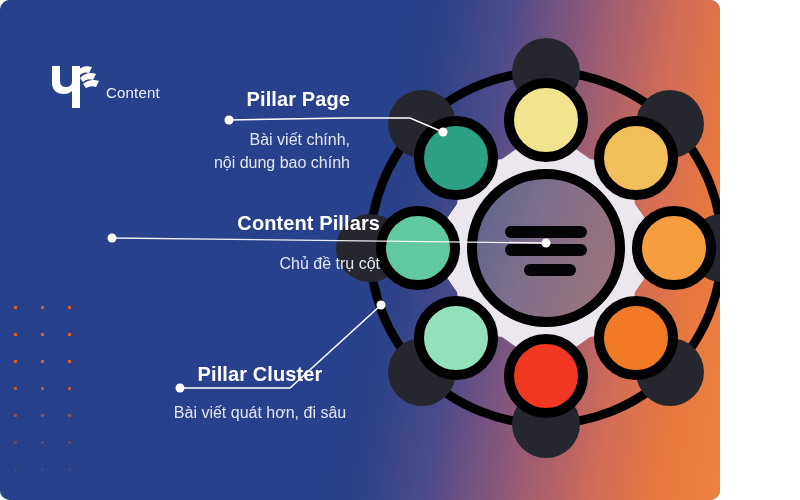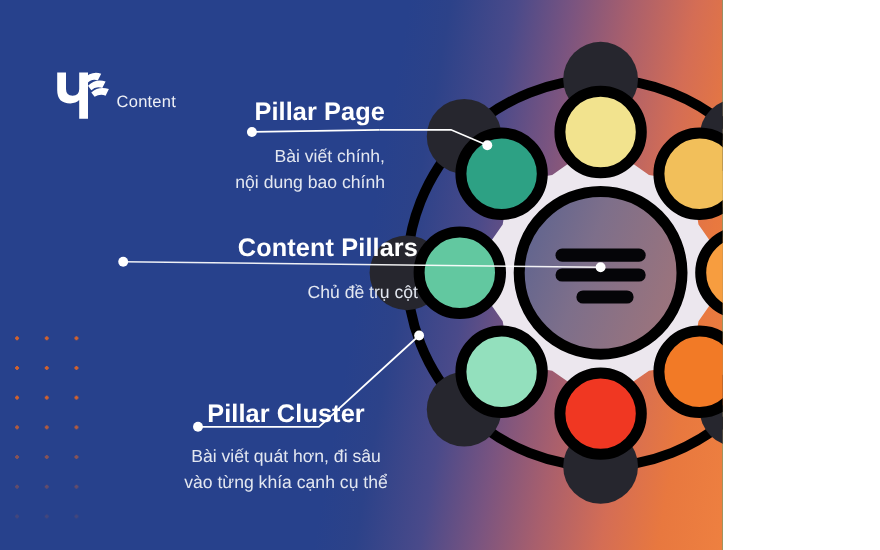--- a/index.html
+++ b/index.html
@@ -5,24 +5,25 @@
   html, body {
     margin: 0;
     padding: 0;
     background: #ffffff;
   }
   body {
     font-family: "Liberation Sans", sans-serif;
   }
   #stage {
     position: relative;
-    width: 657px;
+    width: 720px;
     height: 500px;
     overflow: hidden;
     background: #15803d;
+    border-radius: 10px;
   }
   
   .bg-gradient {
     position: absolute;
     inset: 0;
     background: linear-gradient(
       100deg,
       #27418c 0%,
       #27418c 50%,
       #2c4289 55%,
@@ -65,21 +66,21 @@
     letter-spacing: 0.2px;
     margin-left: 3px;
     margin-top: 12px;
     font-family: "Liberation Sans", sans-serif;
   }
   
   .callout { position: absolute; }
   .callout .c-title {
     color: #ffffff;
     font-weight: bold;
-    font-size: 23px;
+    font-size: 20px;
     letter-spacing: 0.1px;
     white-space: nowrap;
     line-height: 1.15;
   }
   .callout .c-desc {
     color: #e3e7f0;
     font-size: 16px;
     line-height: 1.45;
     white-space: nowrap;
     font-weight: 300;
@@ -219,17 +220,16 @@
     <div class="c-title">Content Pillars</div>
     <div class="c-desc">
       <div>Chủ đề trụ cột</div>
     </div>
   </div>
 
   <div class="callout" id="callout-topic-cluster">
     <div class="c-title">Pillar Cluster</div>
     <div class="c-desc">
       <div>Bài viết quát hơn, đi sâu</div>
-      <div>vào từng khía cạnh cụ thể</div>
     </div>
   </div>
 
 </div>
 
 </body></html>

